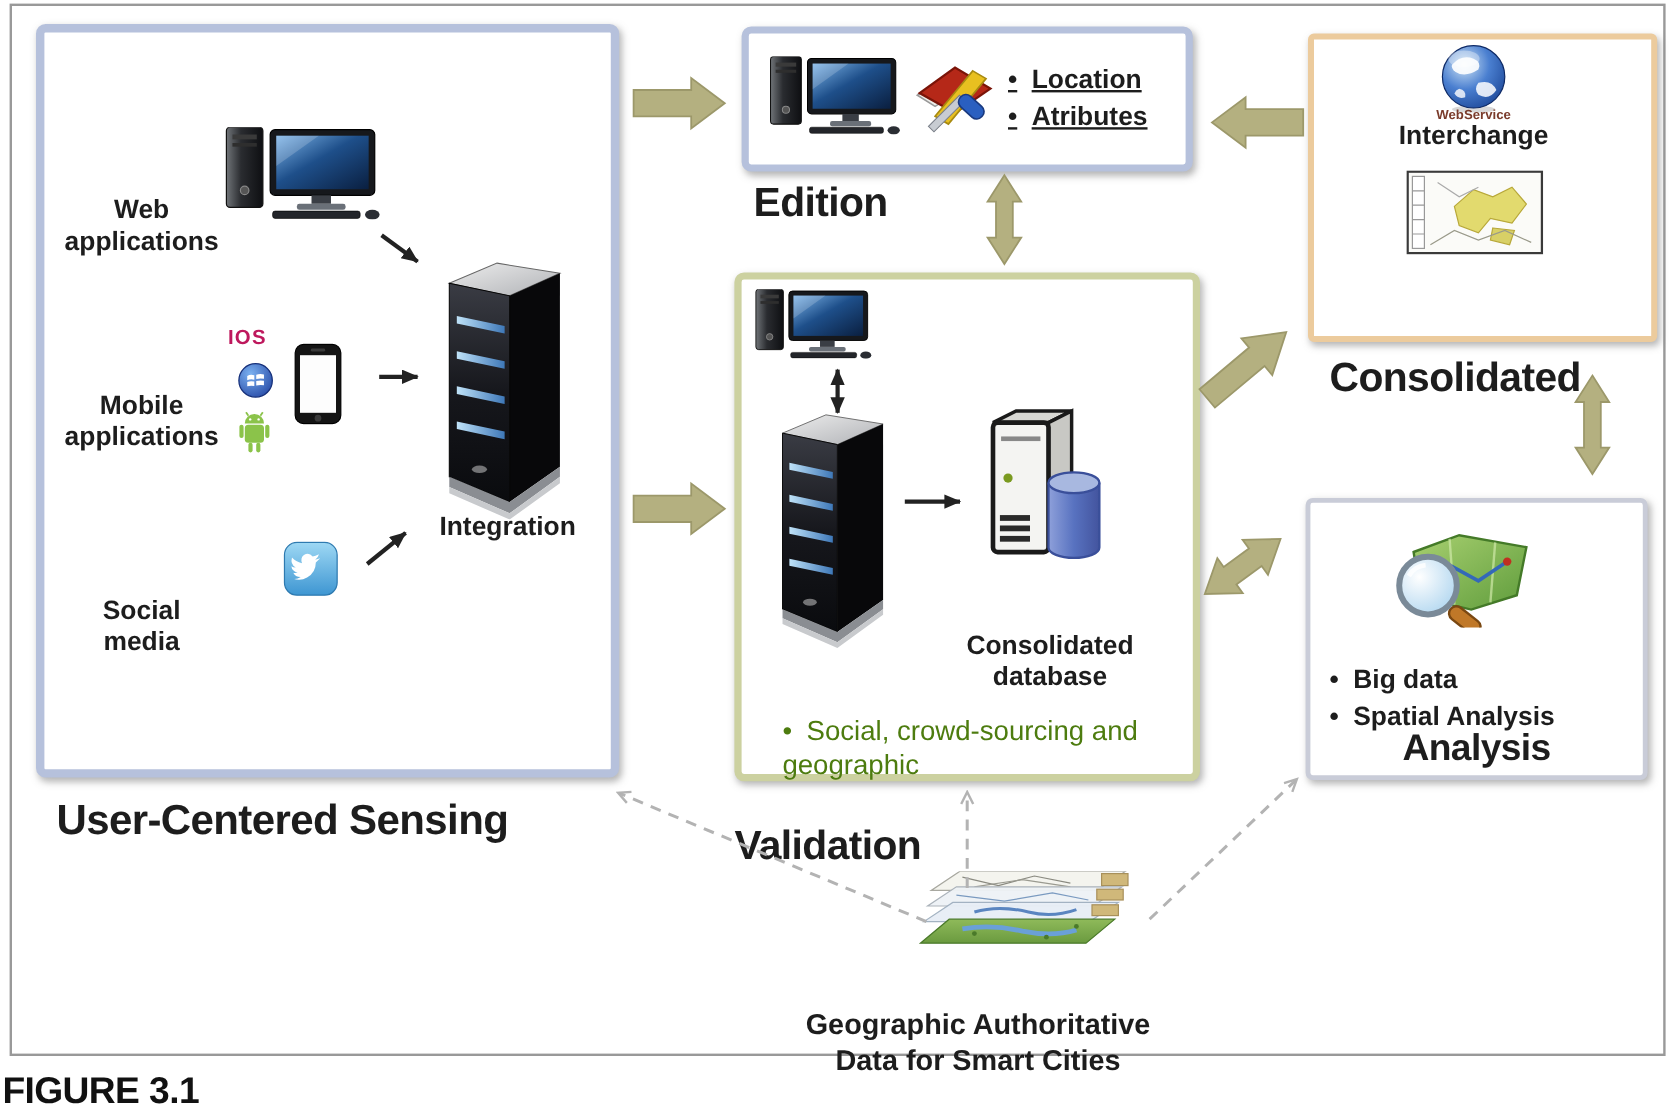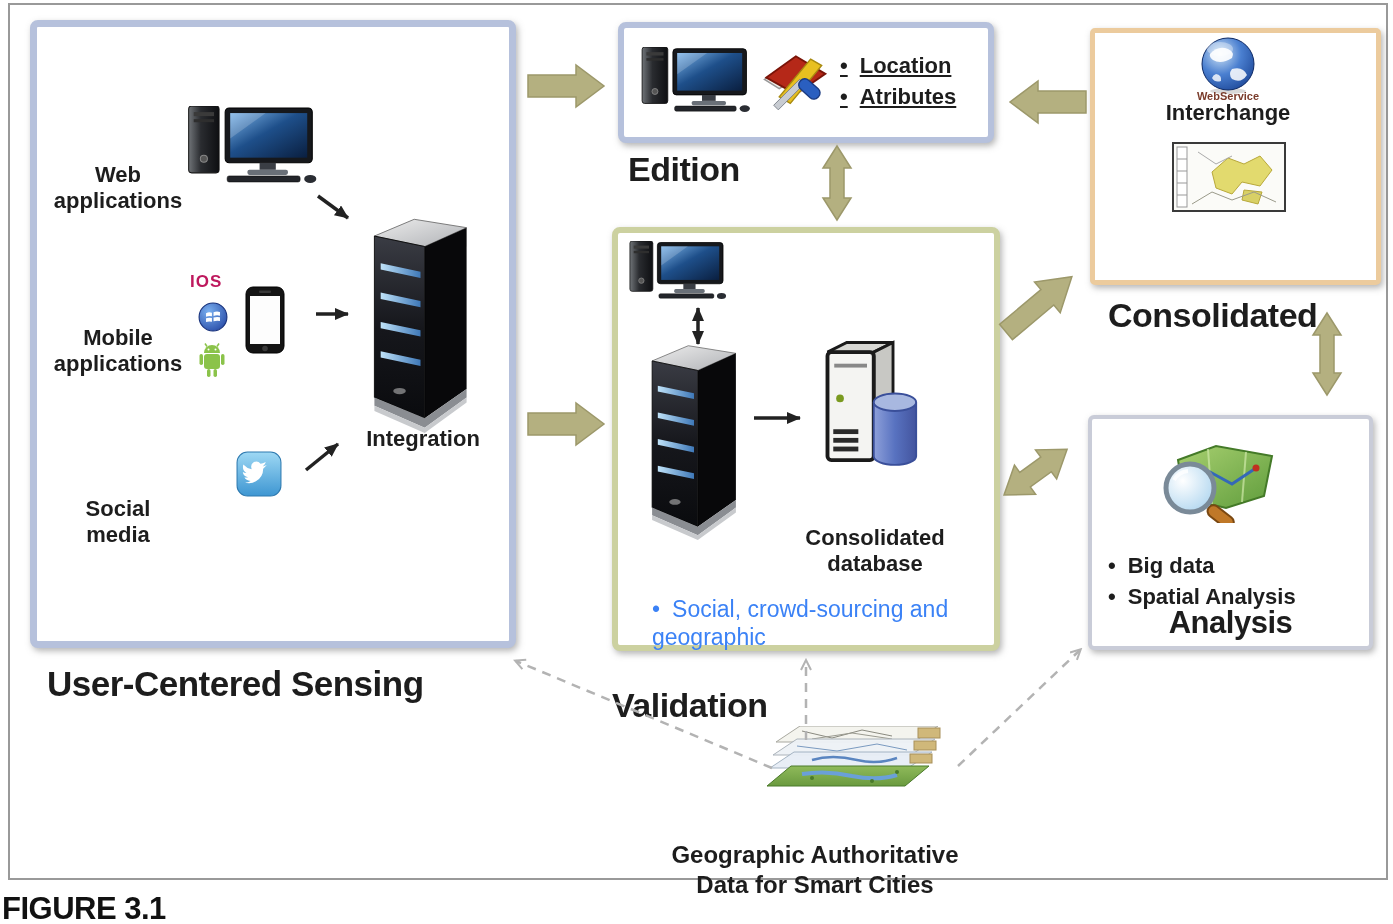--- a/index.html
+++ b/index.html
@@ -11,21 +11,21 @@
   #frame{left:8px;top:3px;width:1380px;height:877px;border:2px solid #999;background:#fff;}
   .panel{border-radius:8px;background:#fff;box-shadow:2px 3px 6px rgba(110,110,110,.5);}
   #box-sensing{left:30px;top:20px;width:486px;height:628px;border:7px solid var(--boxBlue,#b6c1dc);}
   #box-edition{left:618px;top:22px;width:376px;height:121px;border:6px solid var(--boxBlue,#b6c1dc);}
   #box-validation{left:612px;top:227px;width:388px;height:424px;border:6px solid var(--boxGreen,#ccd1a0);}
   #box-publication{left:1090px;top:28px;width:291px;height:257px;border:5px solid var(--boxTan,#eccb9d);border-radius:5px;}
   #box-use{left:1088px;top:415px;width:285px;height:235px;border:4px solid var(--boxGray,#c9ccd8);border-radius:6px;}
   .big-label{font-size:34px;font-weight:bold;letter-spacing:-.5px;}
   .body-text{font-size:22px;font-weight:bold;line-height:26px;}
   .center{text-align:center;}
-  .muted{font-weight:normal;color:#3b82f6;font-size:23px;line-height:28px;}
+  .muted{font-weight:normal;color:#4d7c0f;font-size:23px;line-height:28px;}
   .bullet::before{content:"\2022";margin-right:12px;}
   .bullet{display:block;}
   .blist .bullet{margin-bottom:5px;}
   #t-webservice{font-size:11px;font-weight:bold;color:#7a3b2b;text-align:center;}
   #t-figure{font-size:31px;font-weight:bold;color:#111;letter-spacing:-.5px;}
   #overlay{left:0;top:0;pointer-events:none;}
   .karrow{fill:var(--arrow,#b4b080);stroke:var(--arrowEdge,#9c986a);stroke-width:1.5;}
   .blk{stroke:#222;stroke-width:3.5;fill:none;}
   .dsh{stroke:var(--dashed,#b3b3b3);stroke-width:2.5;fill:none;stroke-dasharray:9 7;}
 </style>

